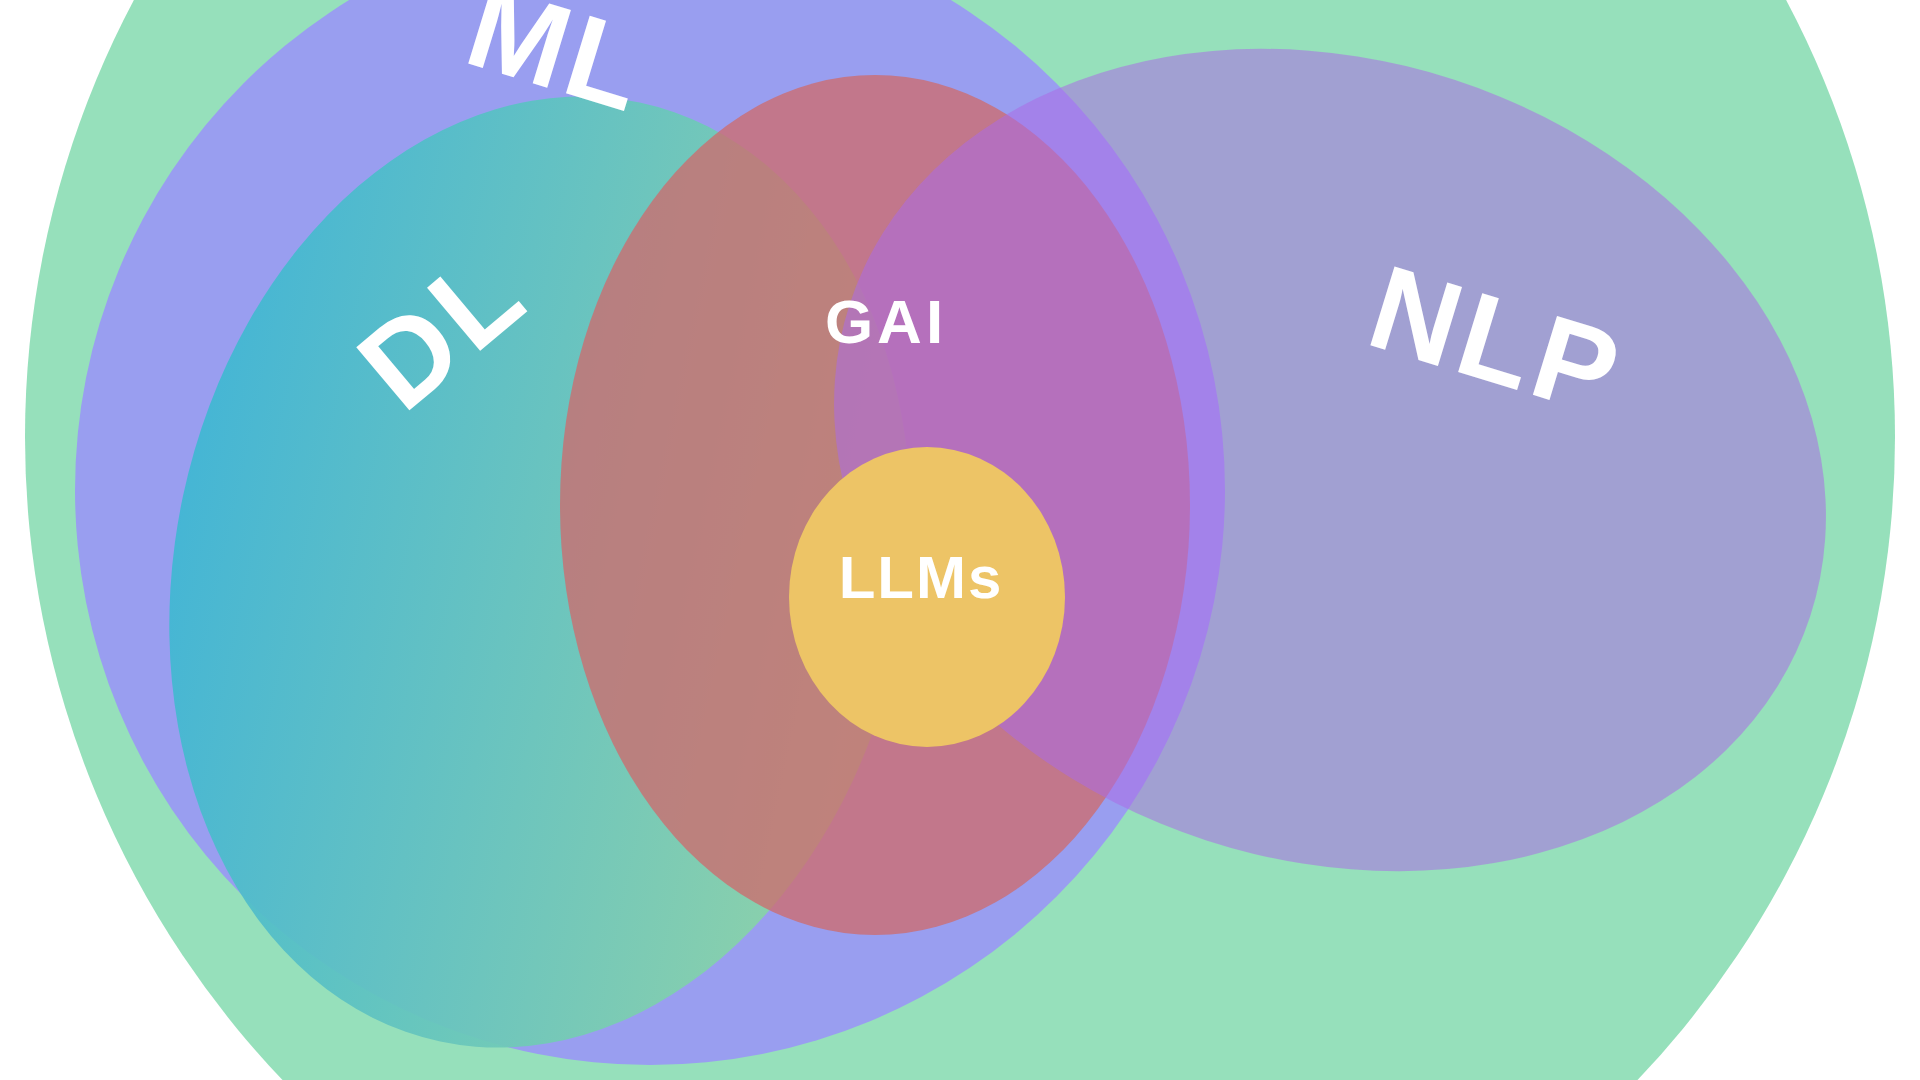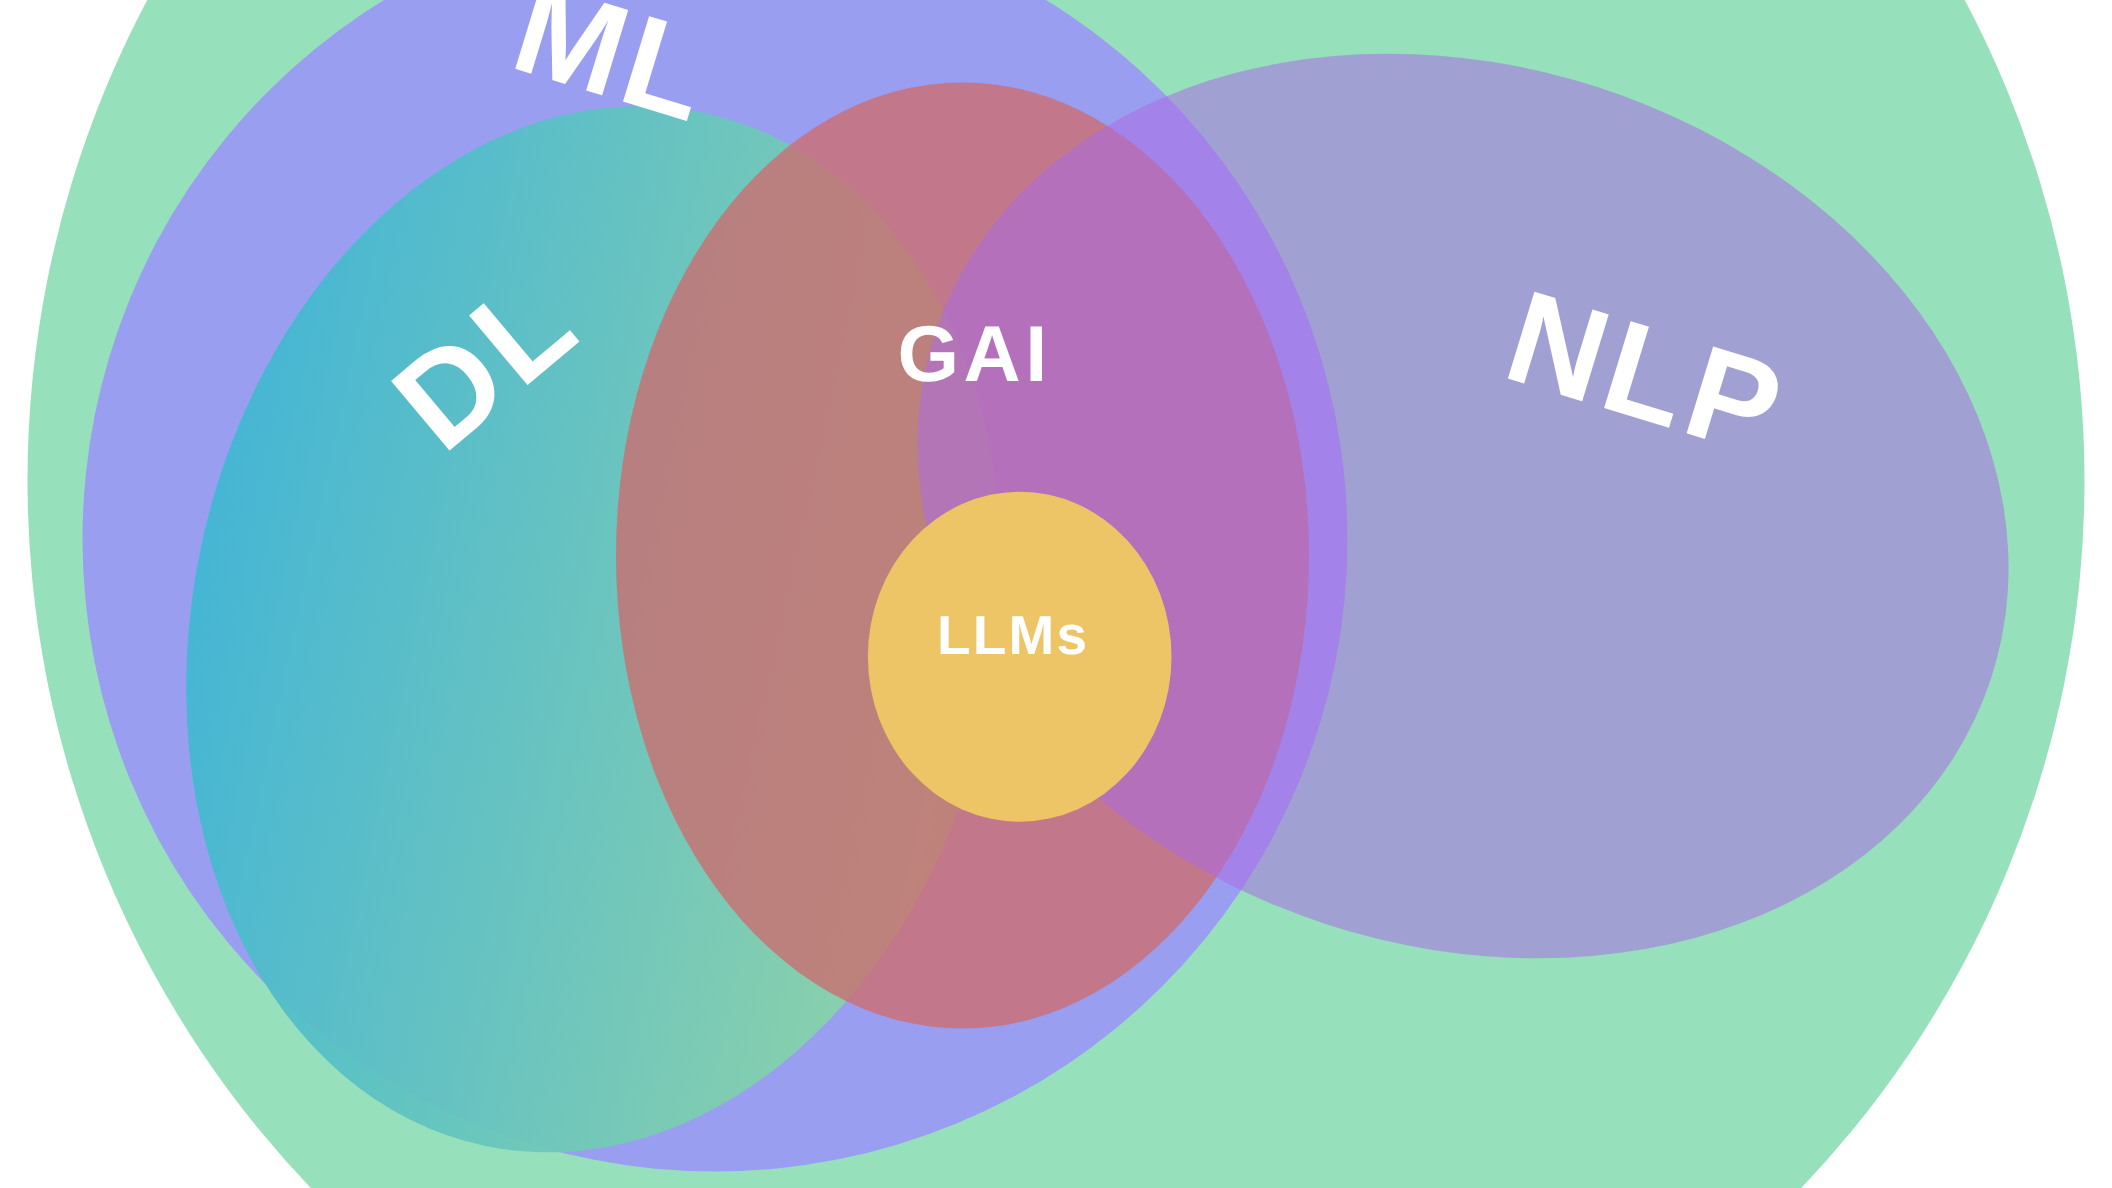--- a/index.html
+++ b/index.html
@@ -38,33 +38,33 @@
     transform: translate(-50%, -50%) rotate(17deg);
   }
   .label-dl {
     left: 442px; top: 328px;
     font-size: 120px;
     letter-spacing: 6px;
     transform: translate(-50%, -50%) rotate(-40deg);
   }
   .label-gai {
     left: 886px; top: 322px;
-    font-size: 72px;
+    font-size: 62px;
     letter-spacing: 4px;
     transform: translate(-50%, -50%);
   }
   .label-nlp {
     left: 1497px; top: 340px;
     font-size: 120px;
     letter-spacing: 5px;
     transform: translate(-50%, -50%) rotate(17deg);
   }
   .label-llms {
     left: 921px; top: 578px;
-    font-size: 50px;
+    font-size: 60px;
     letter-spacing: 2px;
     transform: translate(-50%, -50%);
   }
 </style>
 </head>
 <body>
 
 <div class="stage">
 
   <svg width="1920" height="1080" viewBox="0 0 1920 1080">

